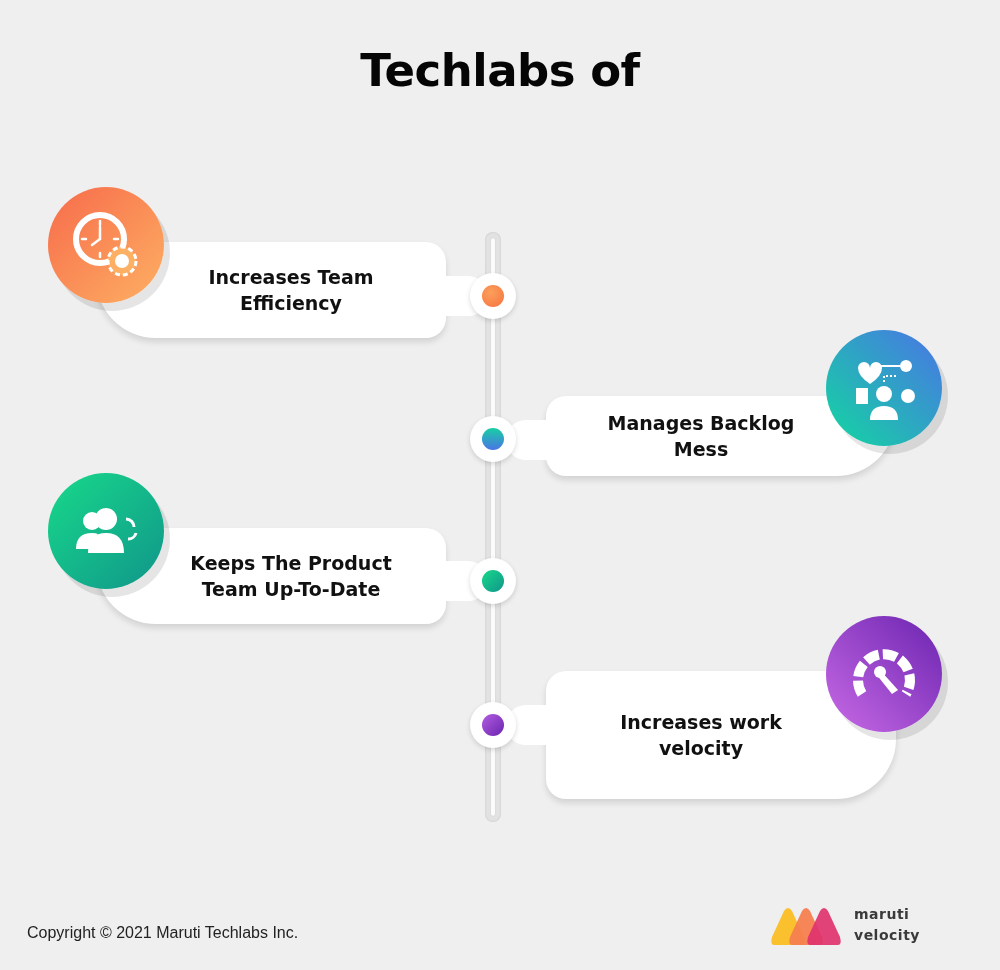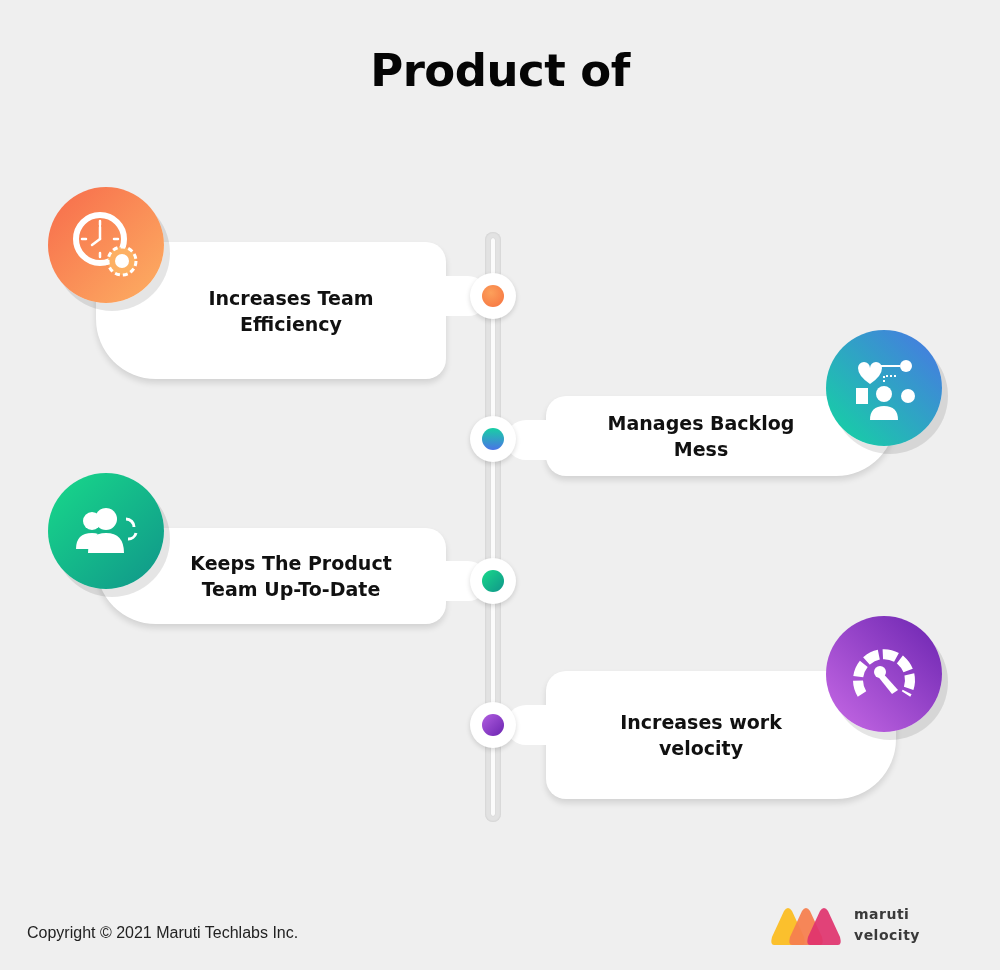--- a/index.html
+++ b/index.html
@@ -58,27 +58,27 @@
   .logo { position: absolute; left: 770px; top: 905px; width: 210px; height: 46px; }
   .logo-text {
     position: absolute; left: 854px; top: 904px; font-weight: 700; font-size: 14px;
     line-height: 21px; color: #3a3a3a; letter-spacing: 0.5px;
   }
 </style>
 </head>
 <body>
 
 <div class="title">
-  <div>Product of</div>
+  <div>Techlabs of</div>
 </div>
 
 <div class="timeline-track"></div>
 
 <div>
-  <div class="card left" style="left:96px; top:242px; width:350px; height:137px;">
+  <div class="card left" style="left:96px; top:242px; width:350px; height:96px;">
     <div class="label" style="margin-left:40px;">Increases Team Efficiency</div>
   </div>
   <div class="connector" style="left:440px; top:276px; border-radius:0 20px 20px 0;"></div>
   <div class="node" style="left:470px; top:273px;">
     <div class="dot" style="background:radial-gradient(circle at 40% 35%, #fca05b, #f6713f);"></div>
   </div>
   <div class="badge" style="left:48px; top:187px; background:linear-gradient(135deg,#f76b4b,#fdb063);">
     <svg viewBox="0 0 80 80">
       <circle cx="34" cy="34" r="24" fill="none" stroke="#fff" stroke-width="6"></circle>
       <g stroke="#fff" stroke-width="2.5" stroke-linecap="round">

